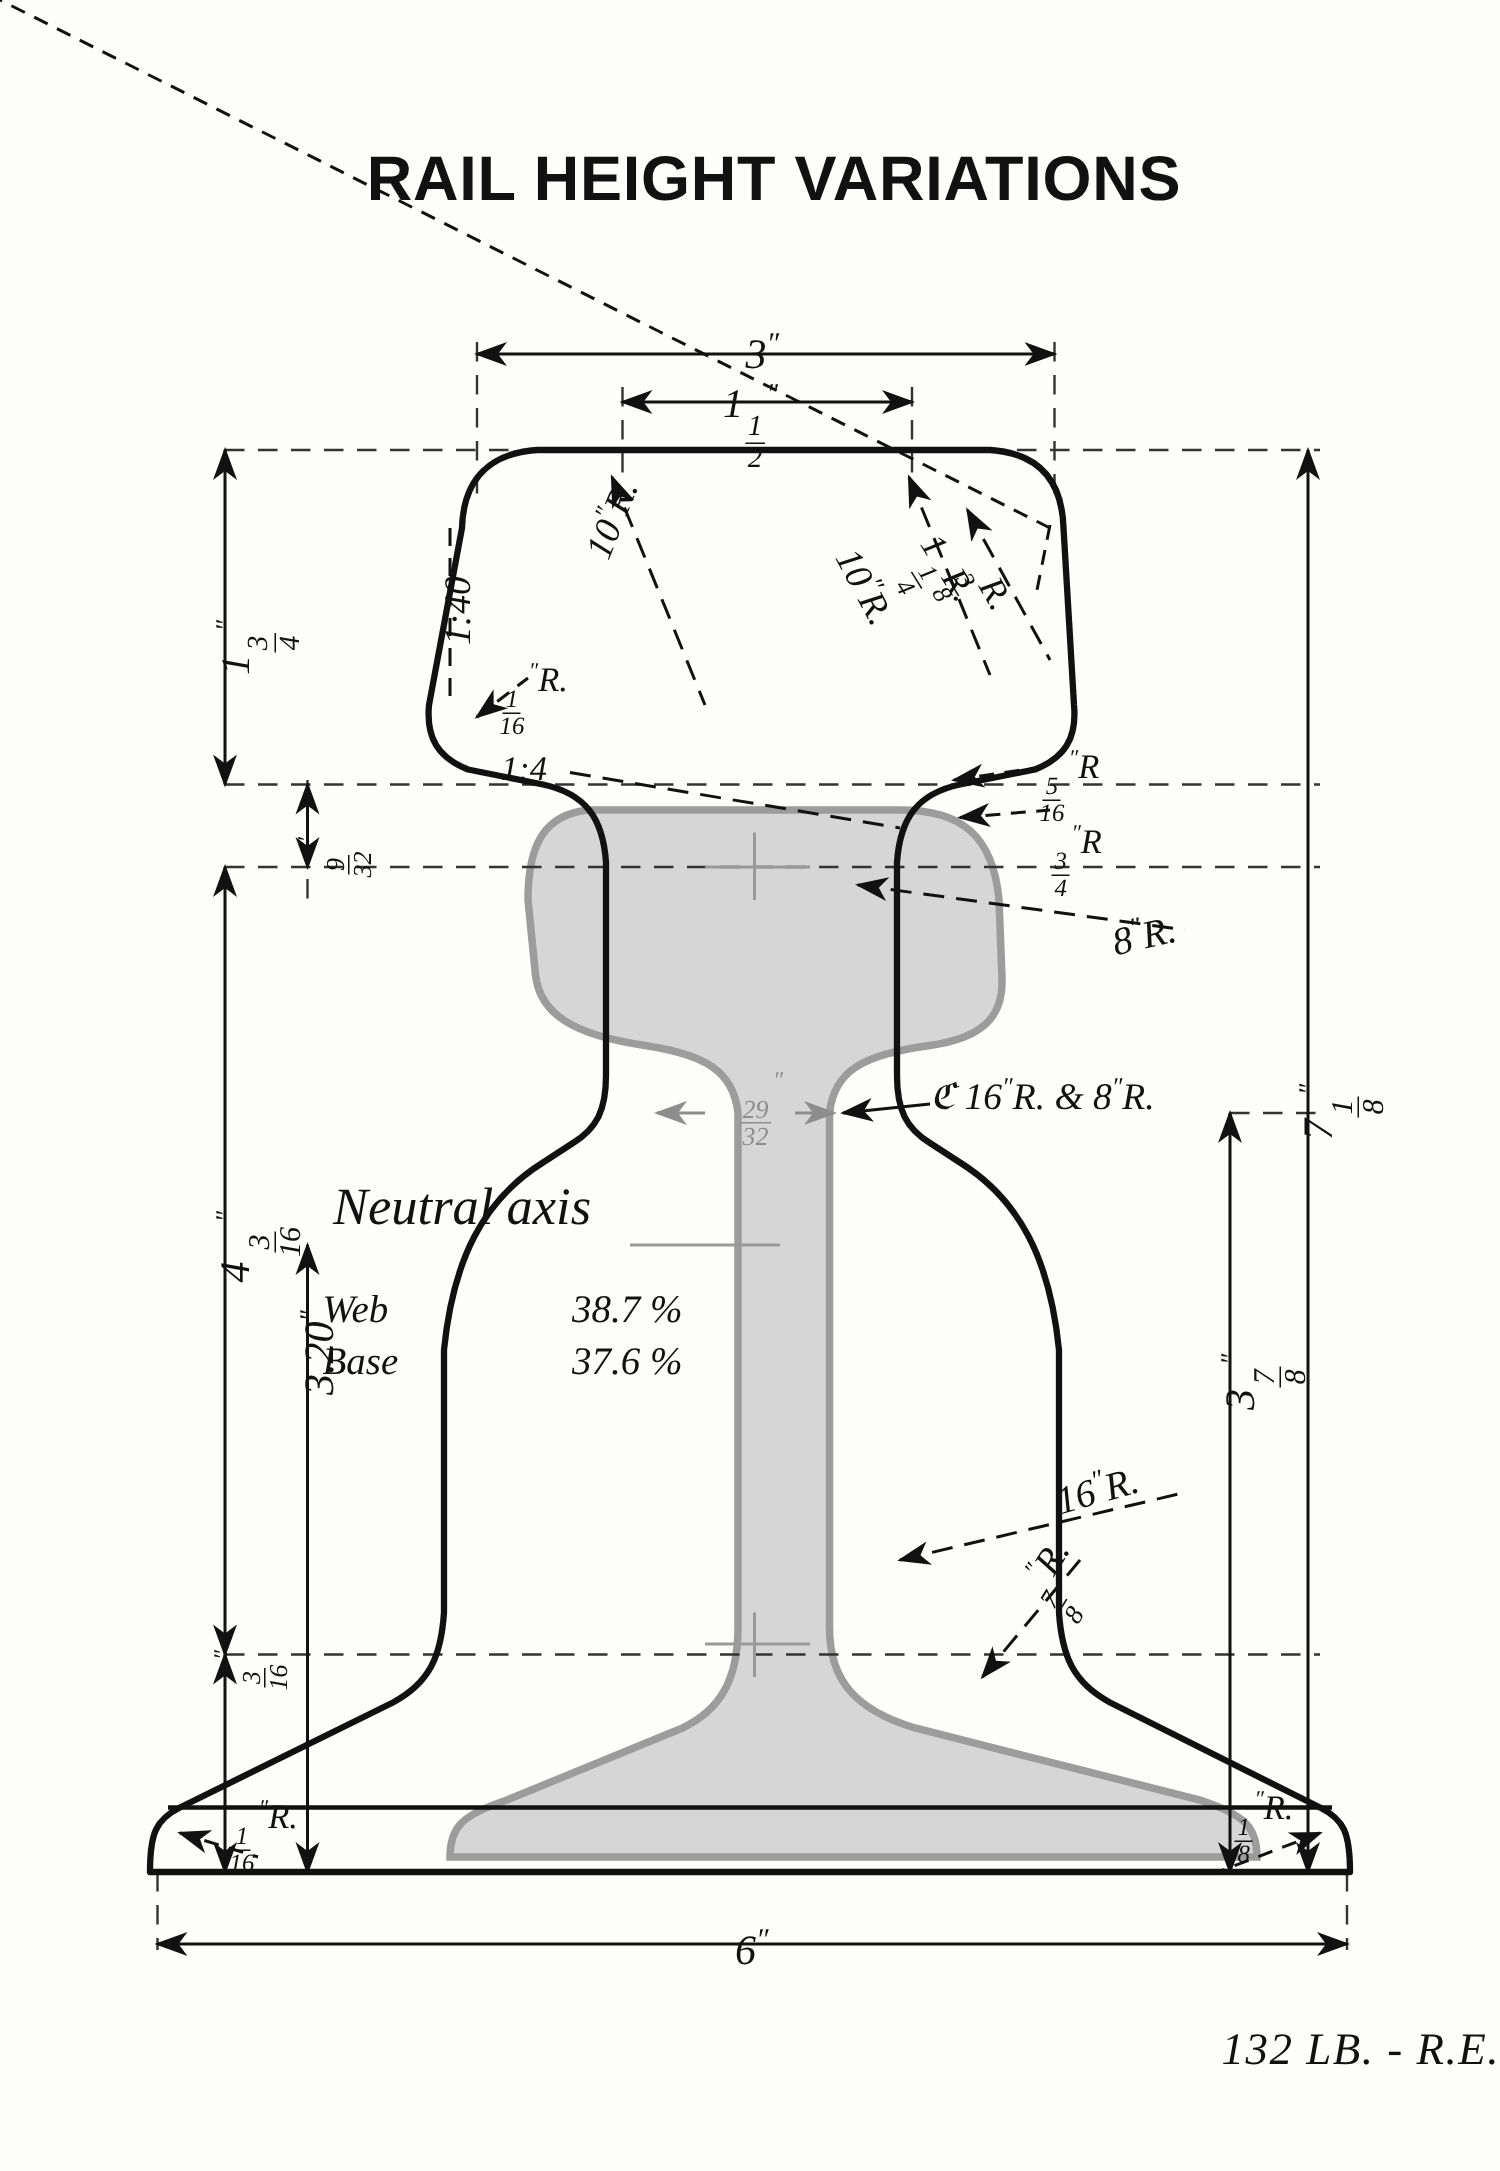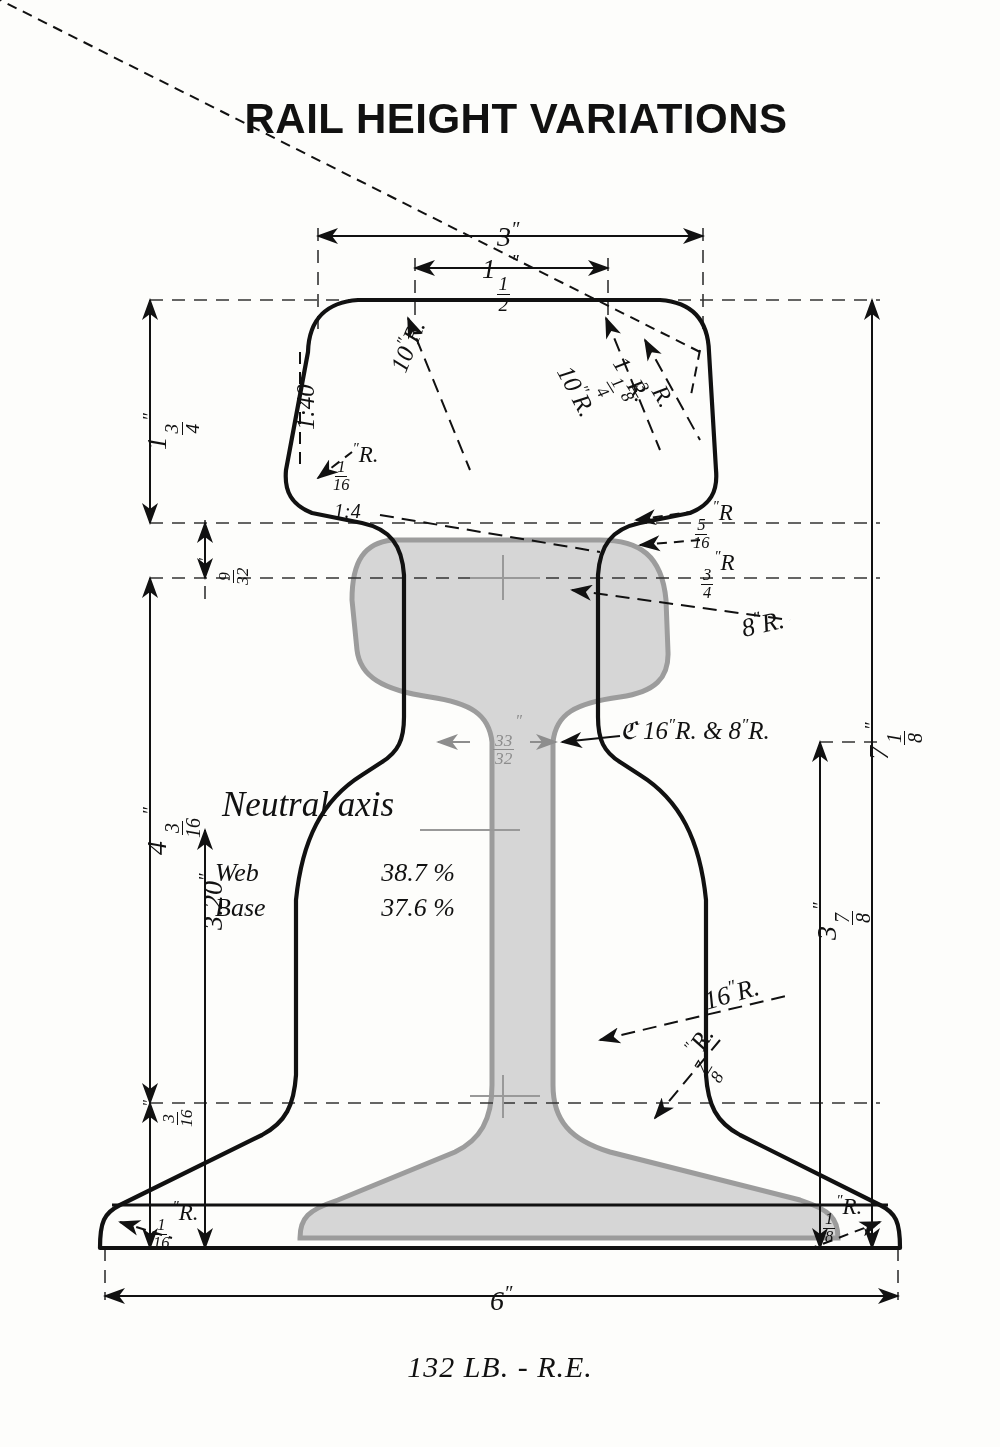--- a/index.html
+++ b/index.html
@@ -10,21 +10,21 @@
     position:relative;
     overflow:hidden;
   }
   #sheet{position:absolute;left:0;top:0;width:1000px;height:1447px;}
   .title{
     position:absolute;left:16px;top:95px;width:1000px;text-align:center;
     font-size:42px;font-weight:700;letter-spacing:0.5px;color:#111;
     font-family:"Liberation Sans", sans-serif;
   }
   .caption{
-    position:absolute;left:0;top:1350px;width:1000px;text-align:center;
+    position:absolute;left:0;top:1350px;width:1000px;text-align:right;
     font-size:30px;color:#111;font-style:italic;
     font-family:"Liberation Serif", serif;letter-spacing:1px;
   }
   .lbl{
     position:absolute;color:#111;
     font-family:"Liberation Serif", serif;
     font-style:italic;
     white-space:nowrap;
   }
   .frac{
@@ -263,38 +263,38 @@
   <div class="lbl" style="left:662px;top:368px;font-size:24px;transform:rotate(60deg);transform-origin:left top;"><span class="frac">
         <span class="n">3</span>
         <span class="d">8</span>
       </span>R.</div>
 
   <div class="lbl" style="left:330px;top:440px;font-size:23px;"><span class="frac">
         <span class="n">1</span>
         <span class="d">16</span>
       </span><span style="font-size:15px;vertical-align:super;">″</span>R.</div>
 
-  <div class="lbl" style="left:334px;top:500px;font-size:20px;">1:4</div>
+  <div class="lbl" style="left:334px;top:500px;font-size:23px;">1:4</div>
 
   <div class="lbl" style="left:690px;top:498px;font-size:23px;"><span class="frac">
         <span class="n">5</span>
         <span class="d">16</span>
       </span><span style="font-size:15px;vertical-align:super;">″</span>R</div>
 
   <div class="lbl" style="left:700px;top:548px;font-size:23px;"><span class="frac">
         <span class="n">3</span>
         <span class="d">4</span>
       </span><span style="font-size:15px;vertical-align:super;">″</span>R</div>
 
   <div class="lbl" style="left:738px;top:612px;font-size:26px;transform:rotate(-13deg);transform-origin:left top;">8<span style="font-size:18px;vertical-align:super;">″</span>R.</div>
 
   <div class="lbl" style="left:620px;top:712px;font-size:25px;">ℭ 16<span style="font-size:17px;vertical-align:super;">″</span>R. &amp; 8<span style="font-size:17px;vertical-align:super;">″</span>R.</div>
 
   <div class="lbl" style="left:492px;top:712px;font-size:24px;color:#8d8d8d;"><span class="frac" style="border-color:#8d8d8d;">
-        <span class="n" style="border-bottom-color:#8d8d8d;">33</span>
+        <span class="n" style="border-bottom-color:#8d8d8d;">29</span>
         <span class="d">32</span>
       </span><span style="font-size:16px;vertical-align:super;">″</span></div>
 
   <div class="lbl" style="left:700px;top:985px;font-size:26px;transform:rotate(-16deg);transform-origin:left top;">16<span style="font-size:18px;vertical-align:super;">″</span>R.</div>
 
   <div class="lbl" style="left:672px;top:1058px;font-size:25px;transform:rotate(-58deg);transform-origin:left top;"><span class="frac">
         <span class="n">7</span>
         <span class="d">8</span>
       </span><span style="font-size:16px;vertical-align:super;">″</span>R.</div>
 

